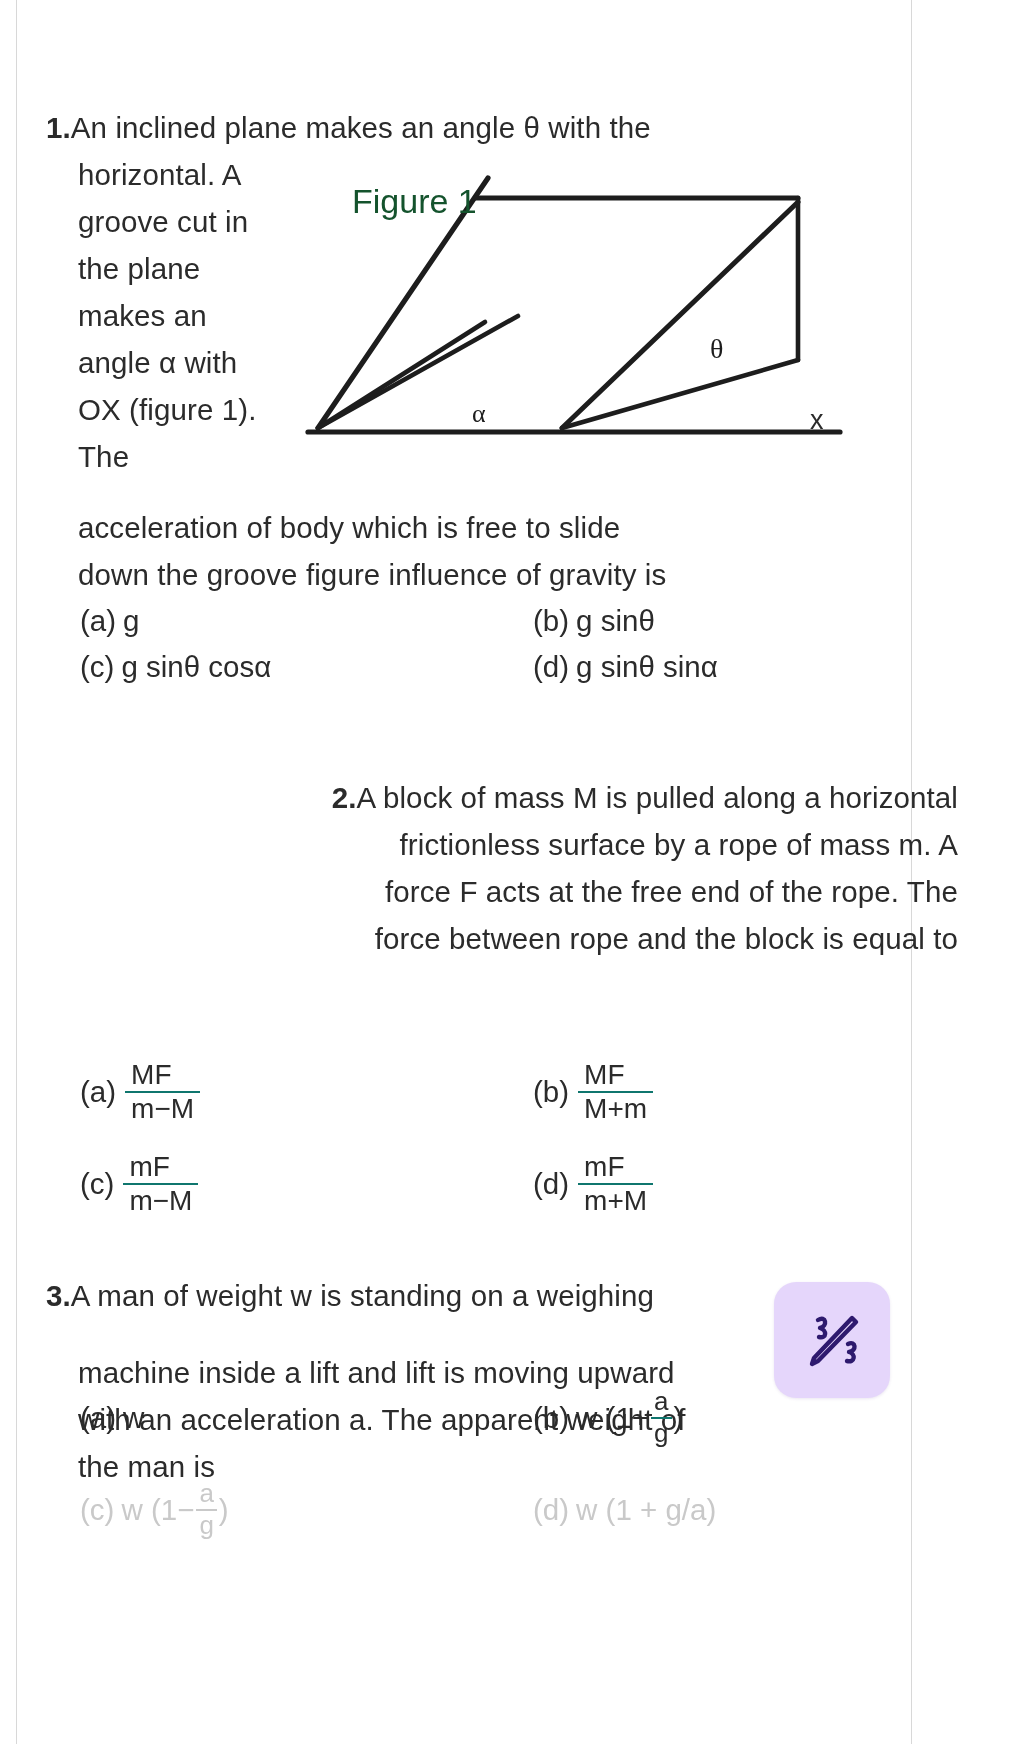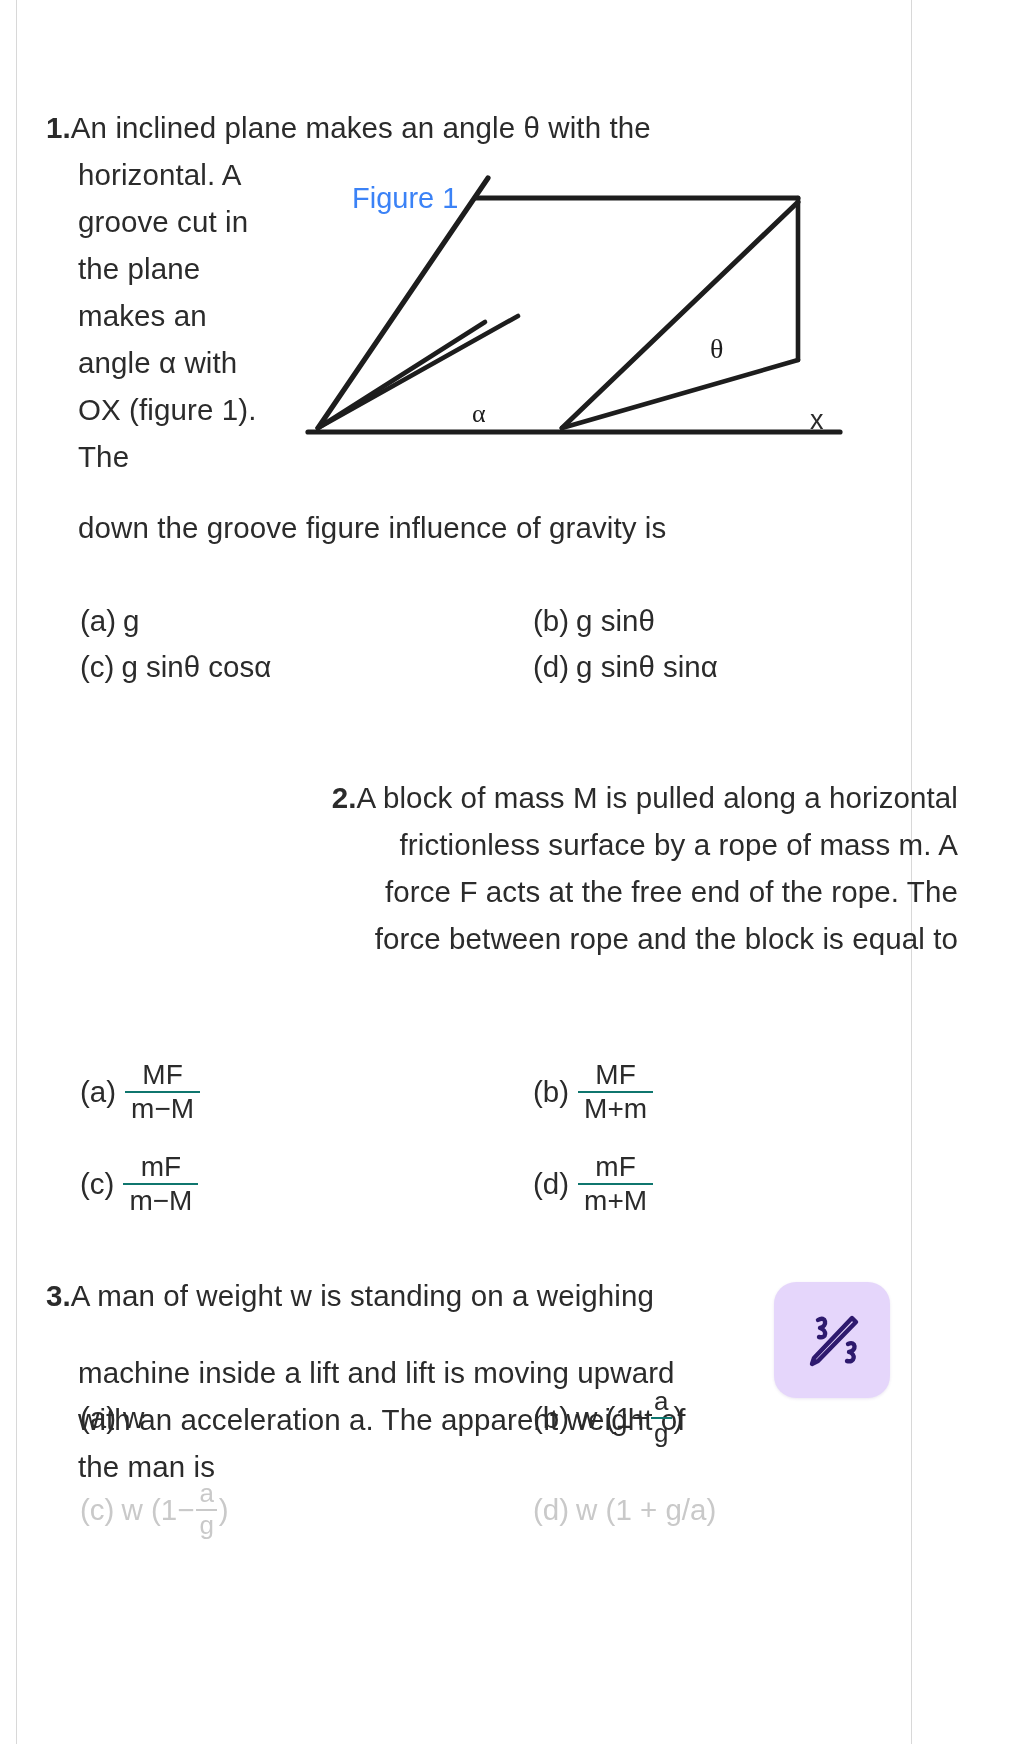--- a/index.html
+++ b/index.html
@@ -75,21 +75,20 @@
   }
   .opt.col1 { width: 455px; padding-left: 34px; box-sizing: border-box; }
   .opt.col2 { width: 457px; padding-left: 32px; box-sizing: border-box; }
 
   .opt-label { margin-right: 7px; }
 
   
   .frac {
     display: inline-flex;
     flex-direction: column;
-    align-items: center;
     vertical-align: middle;
     line-height: 1.06;
     margin: 0 2px;
   }
   .frac .num {
     padding: 0 6px 1px 6px;
     font-size: 28px;
   }
   .frac .den {
     padding: 1px 6px 0 6px;
@@ -107,22 +106,22 @@
     position: absolute;
     left: 300px;
     top: 150px;
     width: 570px;
     height: 300px;
   }
   .figure-caption {
     position: absolute;
     left: 352px;
     top: 182px;
-    font-size: 29px;
-    color: #3b82f6;
+    font-size: 34px;
+    color: #14532d;
     white-space: pre;
   }
   .axis-label-x {
     position: absolute;
     left: 810px;
     top: 405px;
     font-size: 27px;
     color: #2b2b2b;
   }
 
@@ -184,20 +183,21 @@
       </g>
       <text x="172" y="272" font-family="'Liberation Serif', serif" font-size="26" fill="#1d1d1d">α</text>
       <text x="410" y="208" font-family="'Liberation Serif', serif" font-size="28" fill="#1d1d1d">θ</text>
     </svg>
   </div>
 
   <div class="figure-caption">Figure 1</div>
   <div class="axis-label-x">x</div>
 
   <div class="question" style="top:504px;">
+    <div class="qline" style="padding-left:32px;">acceleration of body which is free to slide</div>
     <div class="qline" style="padding-left:32px;">down the groove figure influence of gravity is</div>
   </div>
 
   <div class="options" style="top:598px;">
     <div class="optrow">
       <div class="opt col1">
         <span class="opt-label">(a)</span><span>g</span>
       </div>
       <div class="opt col2">
         <span class="opt-label">(b)</span><span>g sinθ</span>

